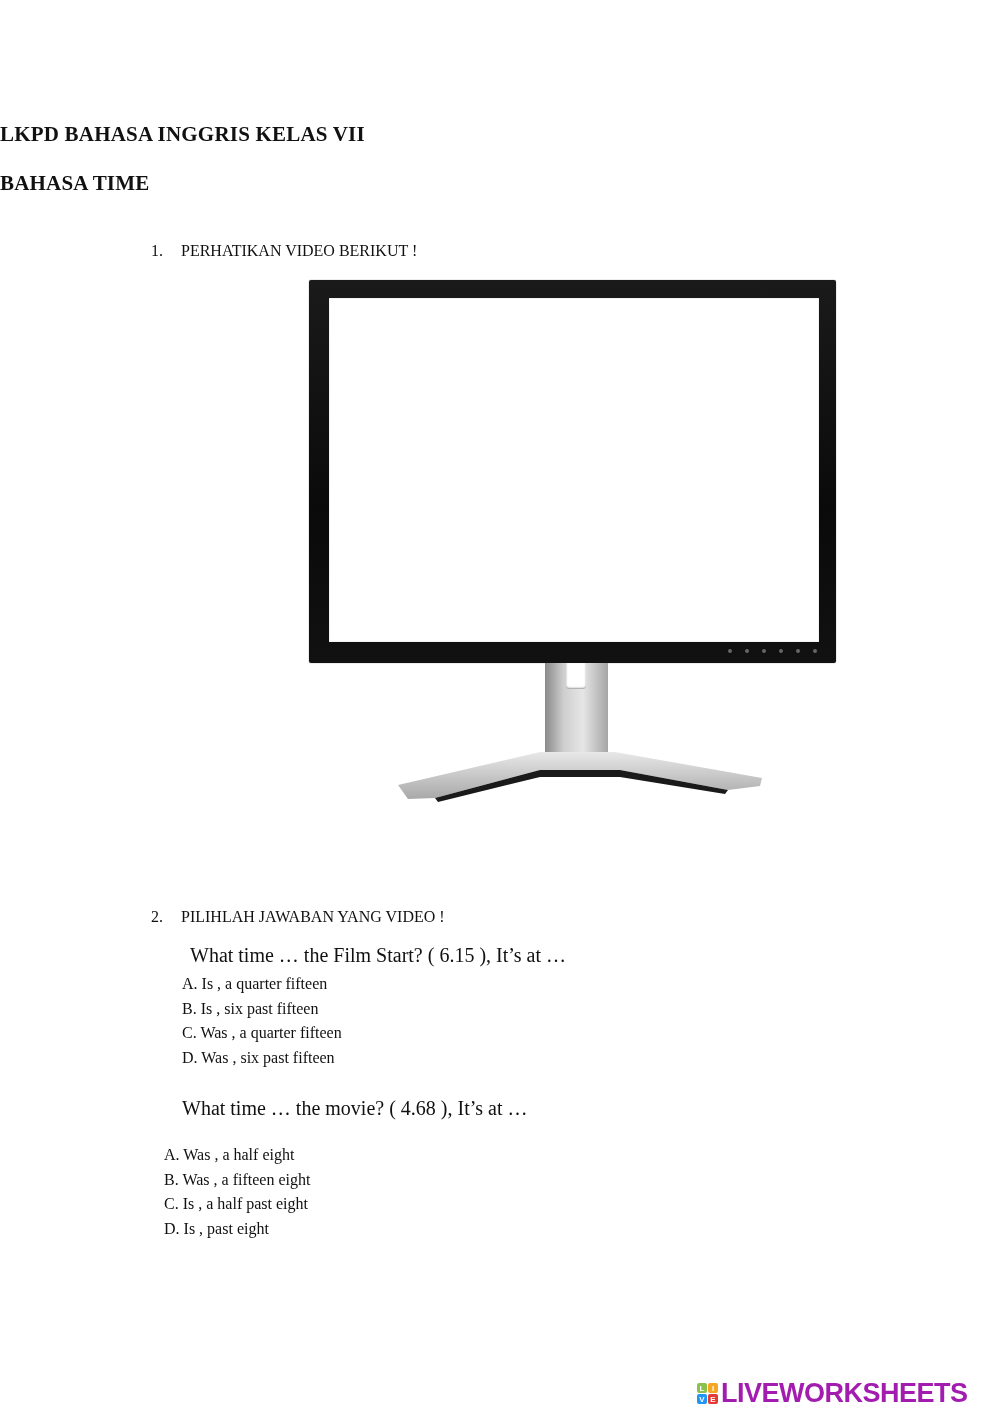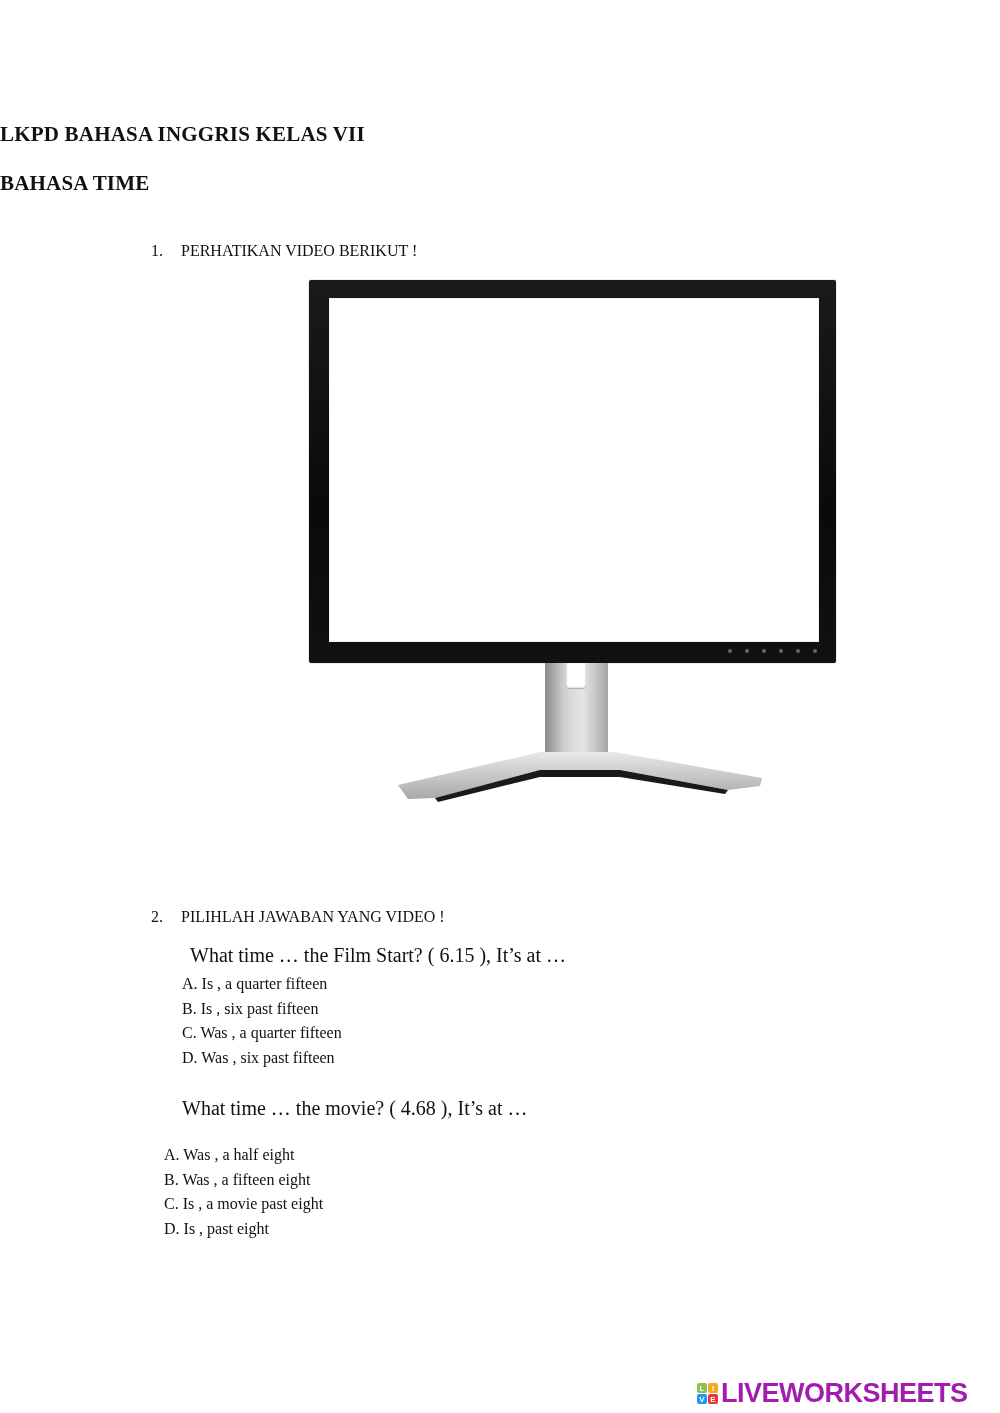--- a/index.html
+++ b/index.html
@@ -94,21 +94,21 @@
   <div class="opt">A. Is , a quarter fifteen</div>
   <div class="opt">B. Is ,  six past fifteen</div>
   <div class="opt">C. Was , a quarter fifteen</div>
   <div class="opt">D. Was , six past fifteen</div>
 </div>
 
 <div class="abs q" style="left:182px; top:1097px;">What time … the movie? ( 4.68 ), It’s at …</div>
 <div class="abs" style="left:164px; top:1143px;">
   <div class="opt">A. Was , a half eight</div>
   <div class="opt">B. Was , a fifteen eight</div>
-  <div class="opt">C. Is , a movie past eight</div>
+  <div class="opt">C. Is , a half past eight</div>
   <div class="opt">D. Is , past eight</div>
 </div>
 
 <div class="abs logo">
   <div class="logo-grid">
     <span style="background:#8bc34a;">L</span>
     <span style="background:#f5a623;">I</span>
     <span style="background:#2196f3;">V</span>
     <span style="background:#e53935;">E</span>
   </div>

